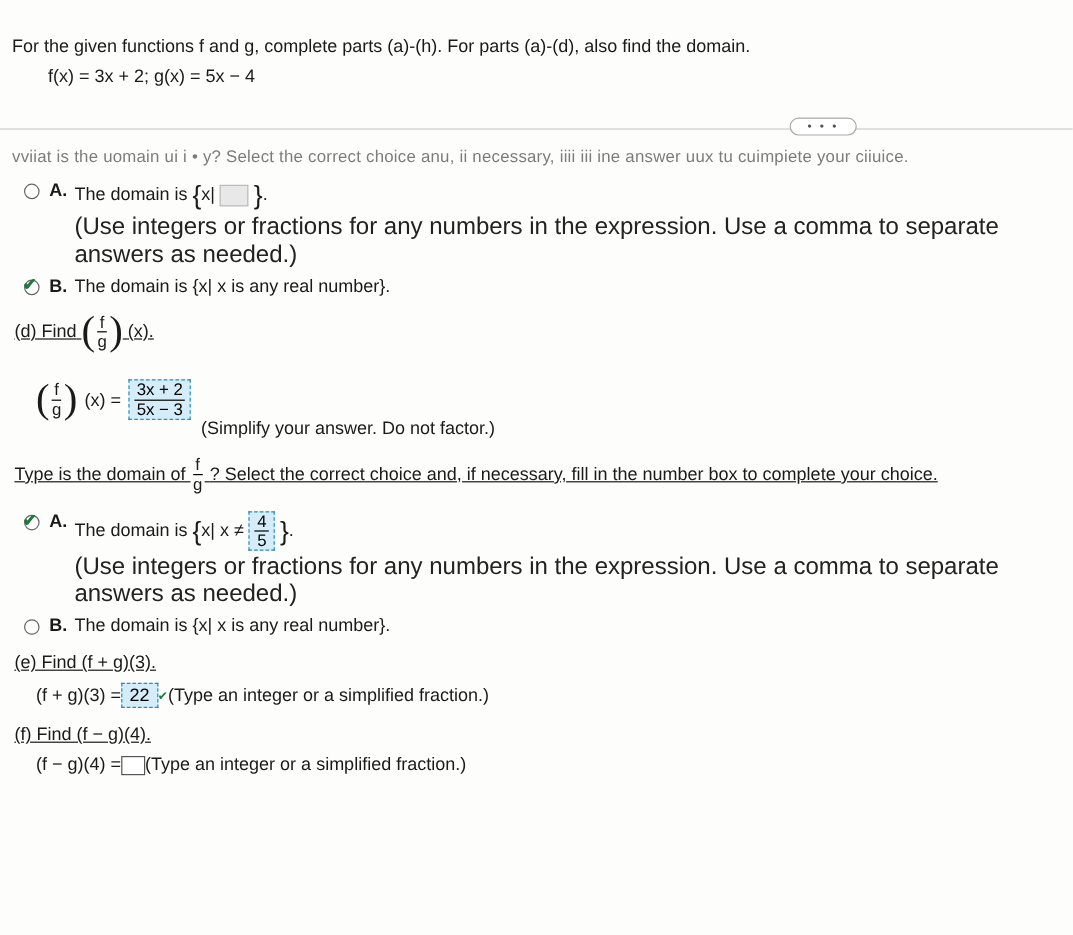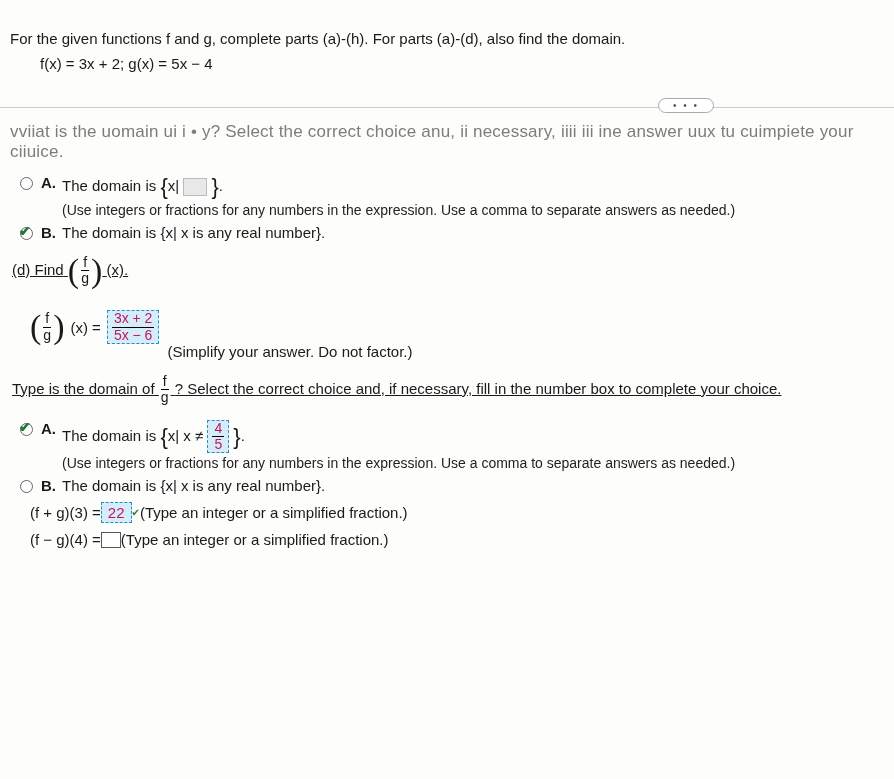--- a/index.html
+++ b/index.html
@@ -31,21 +31,21 @@
       background: #fff;
       font-size: 10px;
       letter-spacing: 2px;
       color: #555;
     }
     .section { padding: 4px 10px; }
     .faded {
       color: #666;
       filter: blur(0.3px);
       opacity: 0.85;
-      font-size: 17px;
+      font-size: 14px;
       letter-spacing: 0.2px;
       margin-bottom: 12px;
     }
     .choice-row {
       display: flex;
       align-items: flex-start;
       margin: 6px 0;
       padding-left: 10px;
     }
     .radio {
@@ -67,38 +67,38 @@
       font-size: 14px;
       color: #1a7a3a;
       font-weight: bold;
     }
     .choice-label {
       font-weight: bold;
       margin-right: 6px;
     }
     .choice-body { flex: 1; }
     .hint {
-      font-size: 14px;
+      font-size: 20px;
       color: #222;
       margin-top: 2px;
     }
     .inline-block-box {
       display: inline-block;
       background: #e8e8e8;
       border: 1px solid #bbb;
       min-width: 24px;
       height: 18px;
       vertical-align: middle;
     }
     .answer-box {
       display: inline-block;
       background: #d4edf9;
       border: 1px dashed #2a8cc4;
       padding: 1px 6px;
-      color: #be185d;
+      color: #000000;
       vertical-align: middle;
     }
     .answer-box.frac {
       padding: 0 4px;
       text-align: center;
       line-height: 1.1;
     }
     .empty-box {
       display: inline-block;
       border: 1px solid #555;
@@ -199,21 +199,21 @@
       <span class="frac">
           <span class="num">f</span>
           <span class="den">g</span>
         </span>
       <span class="big-paren">)</span>
     </span>
     <span style="margin:0 6px;">(x) =</span>
     <span class="answer-box frac">
       <span class="frac">
         <span class="num">3x + 2</span>
-        <span class="den">5x − 6</span>
+        <span class="den">5x − 3</span>
       </span>
     </span>
     <span style="margin-left:8px;margin-top:48px;">(Simplify your answer. Do not factor.)</span>
   </div>
 
   <div class="part-label mt">
     <span>Type is the domain of </span>
     <span class="frac" style="vertical-align:middle;">
         <span class="num">f</span>
         <span class="den">g</span>
@@ -239,25 +239,27 @@
       <div class="hint">(Use integers or fractions for any numbers in the expression. Use a comma to separate answers as needed.)</div>
     </div>
   </div>
 
   <div class="choice-row">
     <span class="radio"></span>
     <span class="choice-label">B.</span>
     <div class="choice-body">The domain is {x| x is any real number}.</div>
   </div>
 
+  <div class="part-label mt">(e) Find (f + g)(3).</div>
   <div class="eq-line">
     <span>(f + g)(3) = </span>
     <span class="answer-box"><span>22</span></span>
       <span class="sup-check">✔</span>
     <span> (Type an integer or a simplified fraction.)</span>
   </div>
 
+  <div class="part-label mt">(f) Find (f − g)(4).</div>
   <div class="eq-line">
     <span>(f − g)(4) = </span>
     <span class="empty-box"></span>
     <span> (Type an integer or a simplified fraction.)</span>
   </div>
 </div>
 
 </body></html>

